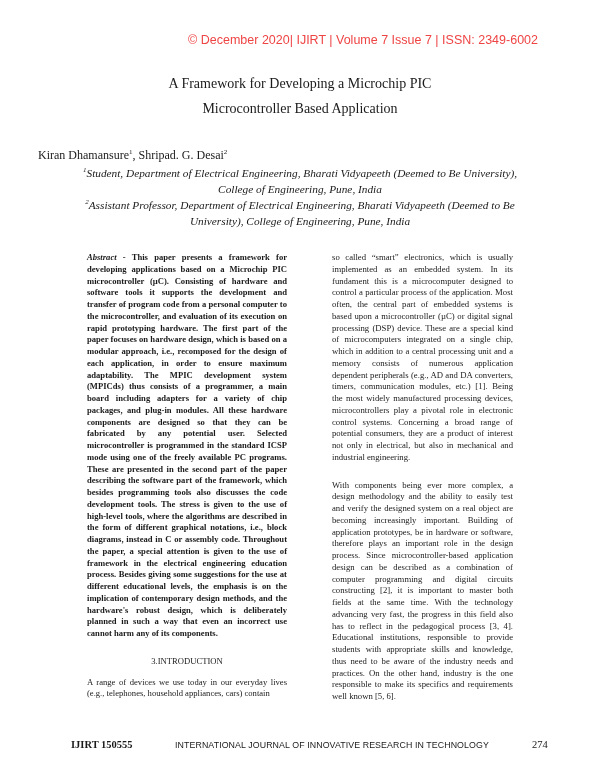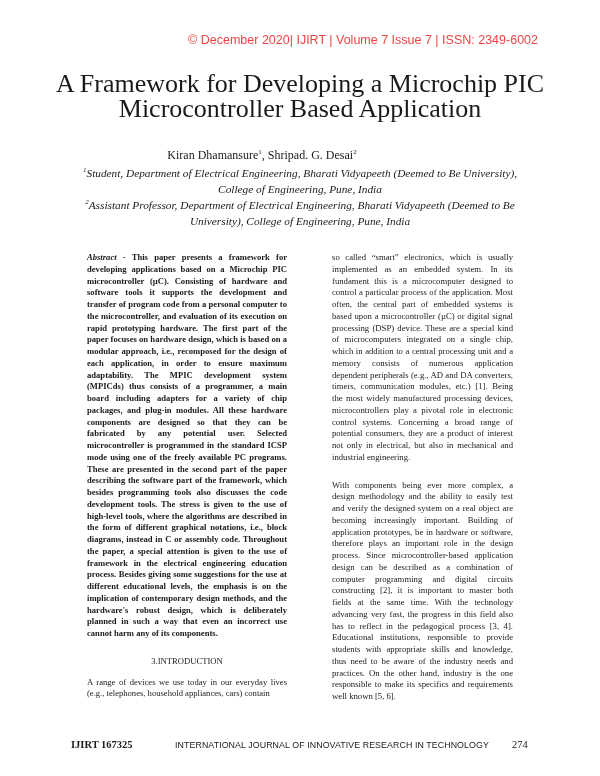--- a/index.html
+++ b/index.html
@@ -4,25 +4,25 @@
 <style>
   html, body { margin: 0; padding: 0; background: #ffffff; }
   body { width: 600px; height: 776px; position: relative; overflow: hidden; color: #1a1a1a; }
   .header-line {
     position: absolute; top: 33px; right: 62px;
     font-family: "Liberation Sans", sans-serif; font-size: 12.5px; color: #ef4444;
     white-space: nowrap;
   }
   .title {
     position: absolute; top: 71px; left: 0; width: 600px; text-align: center;
-    font-family: "Liberation Serif", serif; font-size: 26px; line-height: 25px; color: #1a1a1a;
+    font-family: "Liberation Serif", serif; font-size: 14px; line-height: 25px; color: #1a1a1a;
   }
   .authors {
-    position: absolute; top: 148px; left: 0; width: 524px; text-align: center;
-    font-family: "Liberation Serif", serif; font-size: 12px; line-height: 15px;
+    position: absolute; top: 148px; left: 0; width: 524px; 
+    font-family: "Liberation Serif", serif; font-size: 12px; line-height: 15px; padding-left: 38px;
   }
   .affil {
     position: absolute; left: 70px; width: 460px; text-align: center;
     font-family: "Liberation Serif", serif; font-style: italic; font-size: 11.3px; line-height: 16px;
   }
   .affil1 { top: 165px; }
   .affil2 { top: 197px; }
   sup { font-size: 7px; vertical-align: super; line-height: 0; }
   .col {
     position: absolute; font-family: "Liberation Serif", serif; font-size: 8.6px;
@@ -39,21 +39,21 @@
   .intro-text { margin-top: 0; }
   .footer-left {
     position: absolute; left: 71px; top: 739px;
     font-family: "Liberation Serif", serif; font-weight: bold; font-size: 10.5px;
   }
   .footer-center {
     position: absolute; left: 175px; top: 740px;
     font-family: "Liberation Sans", sans-serif; font-size: 8.8px; letter-spacing: 0.1px;
   }
   .footer-right {
-    position: absolute; left: 512px; top: 739px;
+    position: absolute; left: 532px; top: 739px;
     font-family: "Liberation Serif", serif; font-size: 10.5px;
   }
 </style>
 </head>
 <body>
 
 <div class="header-line">© December 2020| IJIRT | Volume 7 Issue 7 | ISSN: 2349-6002</div>
 
 <div class="title">
   <div>A Framework for Developing a Microchip PIC</div>
@@ -76,15 +76,15 @@
   <p class="abstract"><span class="lbl">Abstract</span><span> - This paper presents a framework for developing applications based on a Microchip PIC microcontroller (µC). Consisting of hardware and software tools it supports the development and transfer of program code from a personal computer to the microcontroller, and evaluation of its execution on rapid prototyping hardware. The first part of the paper focuses on hardware design, which is based on a modular approach, i.e., recomposed for the design of each application, in order to ensure maximum adaptability. The MPIC development system (MPICds) thus consists of a programmer, a main board including adapters for a variety of chip packages, and plug-in modules. All these hardware components are designed so that they can be fabricated by any potential user. Selected microcontroller is programmed in the standard ICSP mode using one of the freely available PC programs. These are presented in the second part of the paper describing the software part of the framework, which besides programming tools also discusses the code development tools. The stress is given to the use of high-level tools, where the algorithms are described in the form of different graphical notations, i.e., block diagrams, instead in C or assembly code. Throughout the paper, a special attention is given to the use of framework in the electrical engineering education process. Besides giving some suggestions for the use at different educational levels, the emphasis is on the implication of contemporary design methods, and the hardware's robust design, which is deliberately planned in such a way that even an incorrect use cannot harm any of its components.</span></p>
   <p class="section-heading">3.INTRODUCTION</p>
   <p class="intro-text">A range of devices we use today in our everyday lives (e.g., telephones, household appliances, cars) contain</p>
 </div>
 
 <div class="col col-right">
   <p>so called “smart” electronics, which is usually implemented as an embedded system. In its fundament this is a microcomputer designed to control a particular process of the application. Most often, the central part of embedded systems is based upon a microcontroller (µC) or digital signal processing (DSP) device. These are a special kind of microcomputers integrated on a single chip, which in addition to a central processing unit and a memory consists of numerous application dependent peripherals (e.g., AD and DA converters, timers, communication modules, etc.) [1]. Being the most widely manufactured processing devices, microcontrollers play a pivotal role in electronic control systems. Concerning a broad range of potential consumers, they are a product of interest not only in electrical, but also in mechanical and industrial engineering.</p>
   <p>With components being ever more complex, a design methodology and the ability to easily test and verify the designed system on a real object are becoming increasingly important. Building of application prototypes, be in hardware or software, therefore plays an important role in the design process. Since microcontroller-based application design can be described as a combination of computer programming and digital circuits constructing [2], it is important to master both fields at the same time. With the technology advancing very fast, the progress in this field also has to reflect in the pedagogical process [3, 4]. Educational institutions, responsible to provide students with appropriate skills and knowledge, thus need to be aware of the industry needs and practices. On the other hand, industry is the one responsible to make its specifics and requirements well known [5, 6].</p>
 </div>
 
-<div class="footer-left">IJIRT 167325</div>
+<div class="footer-left">IJIRT 150555</div>
 <div class="footer-center">INTERNATIONAL JOURNAL OF INNOVATIVE RESEARCH IN TECHNOLOGY</div>
 <div class="footer-right">274</div>
 
 </body></html>

